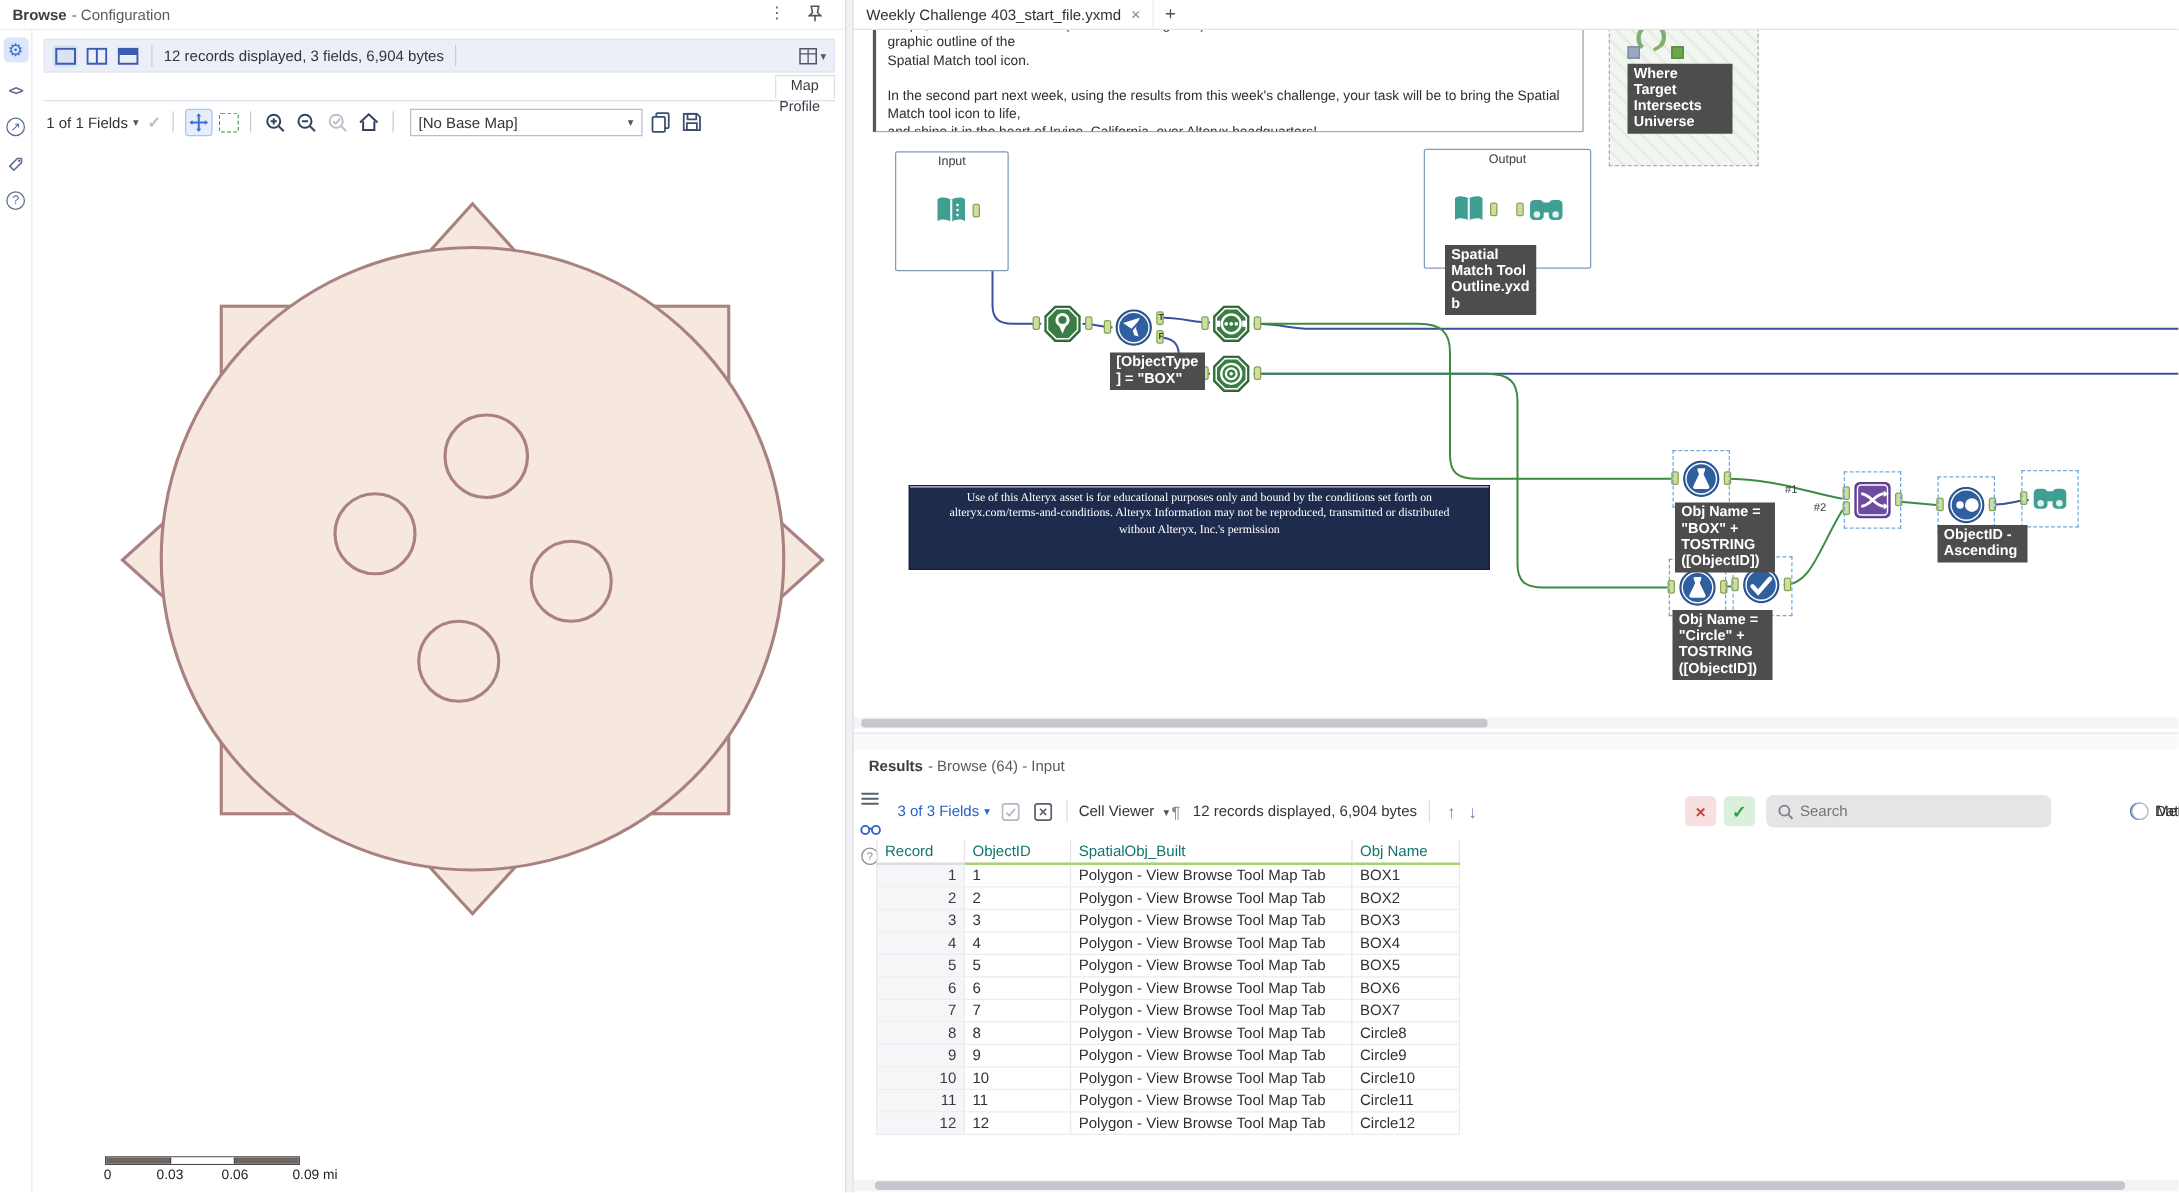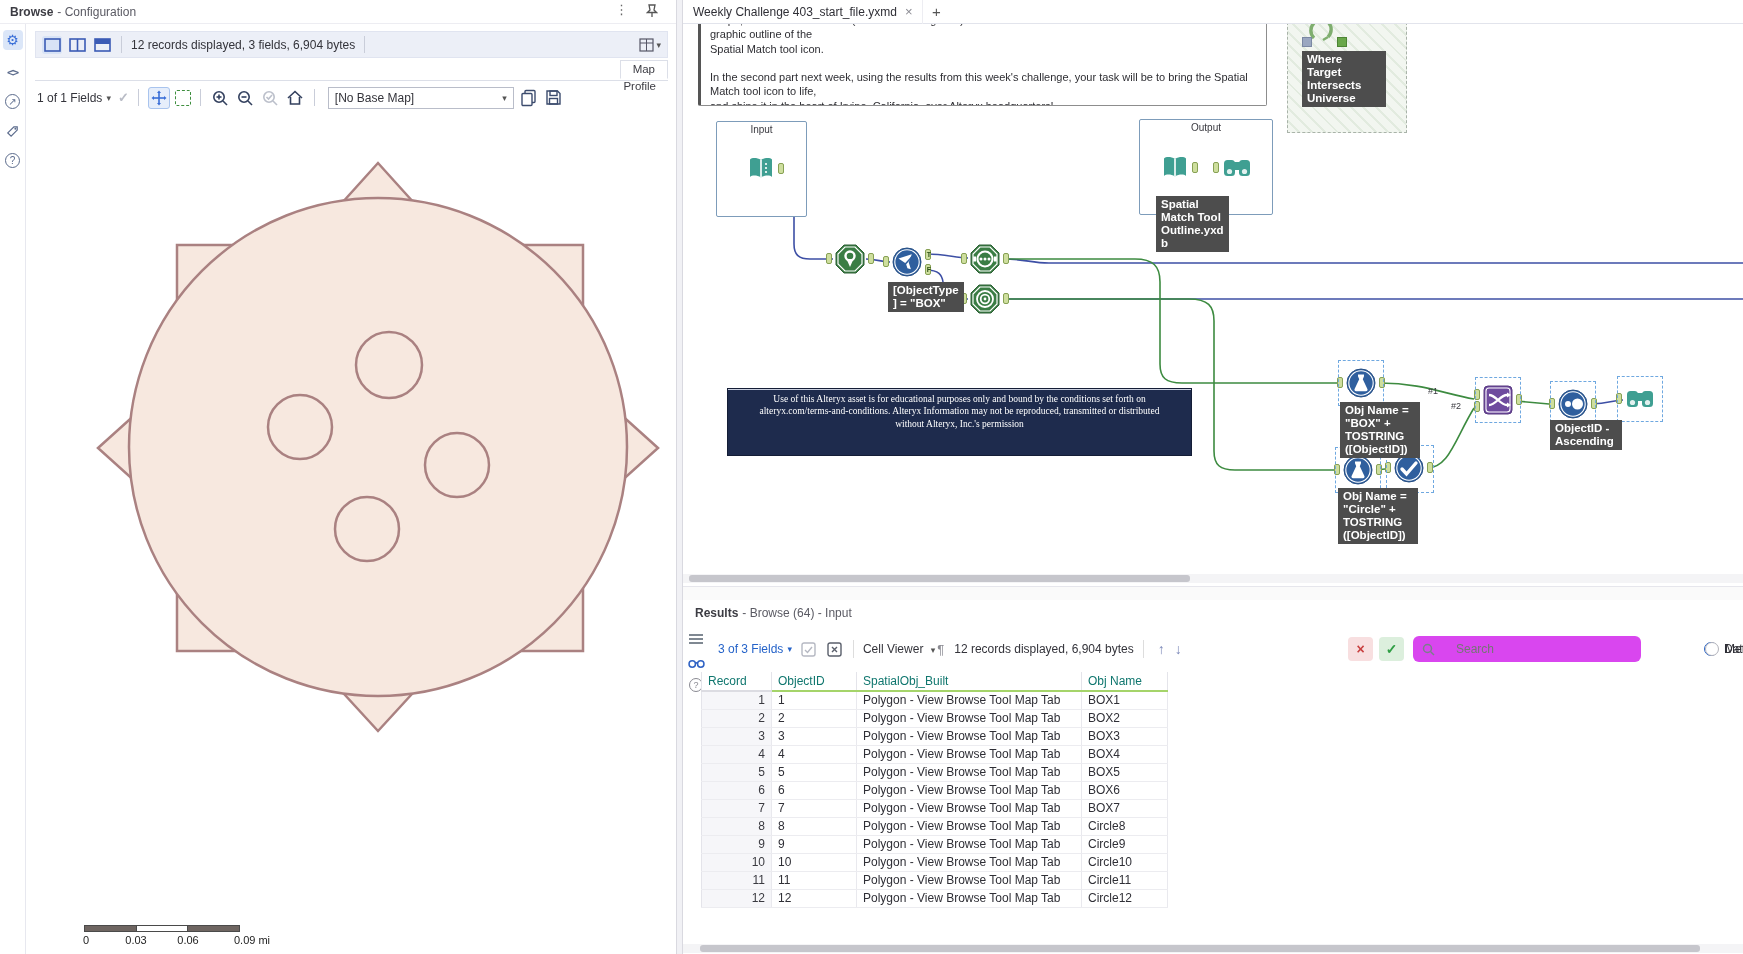--- a/index.html
+++ b/index.html
@@ -103,21 +103,21 @@
   .rt-fields .caret { color:#2563c9; }
   .rt-ic { width:18px; height:18px; margin-left:8px; display:flex; align-items:center; justify-content:center; cursor:pointer; }
   .rt-sep { width:1px; height:18px; background:#ddd; margin:0 9px; }
   .rt-text { color:#33333a; }
   .rt-caret { margin-left:4px; }
   .pilcrow { color:#8a8a92; font-size:13px; margin:0 10px 0 2px; }
   .rt-arrow { color:#7a87b8; font-size:14px; margin:0 5px; cursor:pointer; }
   .chip { width:25px; height:24px; border-radius:4px; display:flex; align-items:center; justify-content:center; font-size:14px; font-weight:bold; cursor:pointer; }
   .chip-x { background:#f8dfe0; color:#c94040; position:absolute; left:635px; }
   .chip-ok { background:#dcefdd; color:#2f9e44; position:absolute; left:666px; }
-  .searchbox { position:absolute; left:700px; width:228px; height:26px; background:#d946ef; border-radius:6px; display:flex; align-items:center; padding:0 9px; gap:21px; }
+  .searchbox { position:absolute; left:700px; width:228px; height:26px; background:#e5e5e5; border-radius:6px; display:flex; align-items:center; padding:0 9px; gap:5px; }
   .searchbox input { border:none; background:transparent; outline:none; font-size:12px; color:#333; width:170px; font-family:"Liberation Sans",sans-serif; }
   .radio { position:absolute; display:flex; align-items:center; gap:6px; cursor:pointer; color:#2f2f36; }
   .radio .rb { width:14px; height:14px; border-radius:50%; border:1.6px solid #b3b3ba; background:#fff; }
   .radio.on .rb { border:1.6px solid #2563c9; position:relative; }
   .radio.on .rb::after { content:""; position:absolute; left:2.4px; top:2.4px; width:6px; height:6px; border-radius:50%; background:#2563c9; }
   .radio-data { left:991px; } .radio-meta { left:992px; }
 
   .res-table { position:absolute; left:18px; top:72px; border-collapse:collapse; table-layout:fixed; }
   .res-table th { font-weight:normal; color:#0f766e; text-align:left; padding:0 6px; height:19px; border-bottom:2px solid #a5d46a; border-right:1px solid #e4e4ea; background:#fff; font-size:12px; }
   .res-table th.h-rec { border-bottom:2px solid #dcdce2; border-left:1px solid #e4e4ea; }

